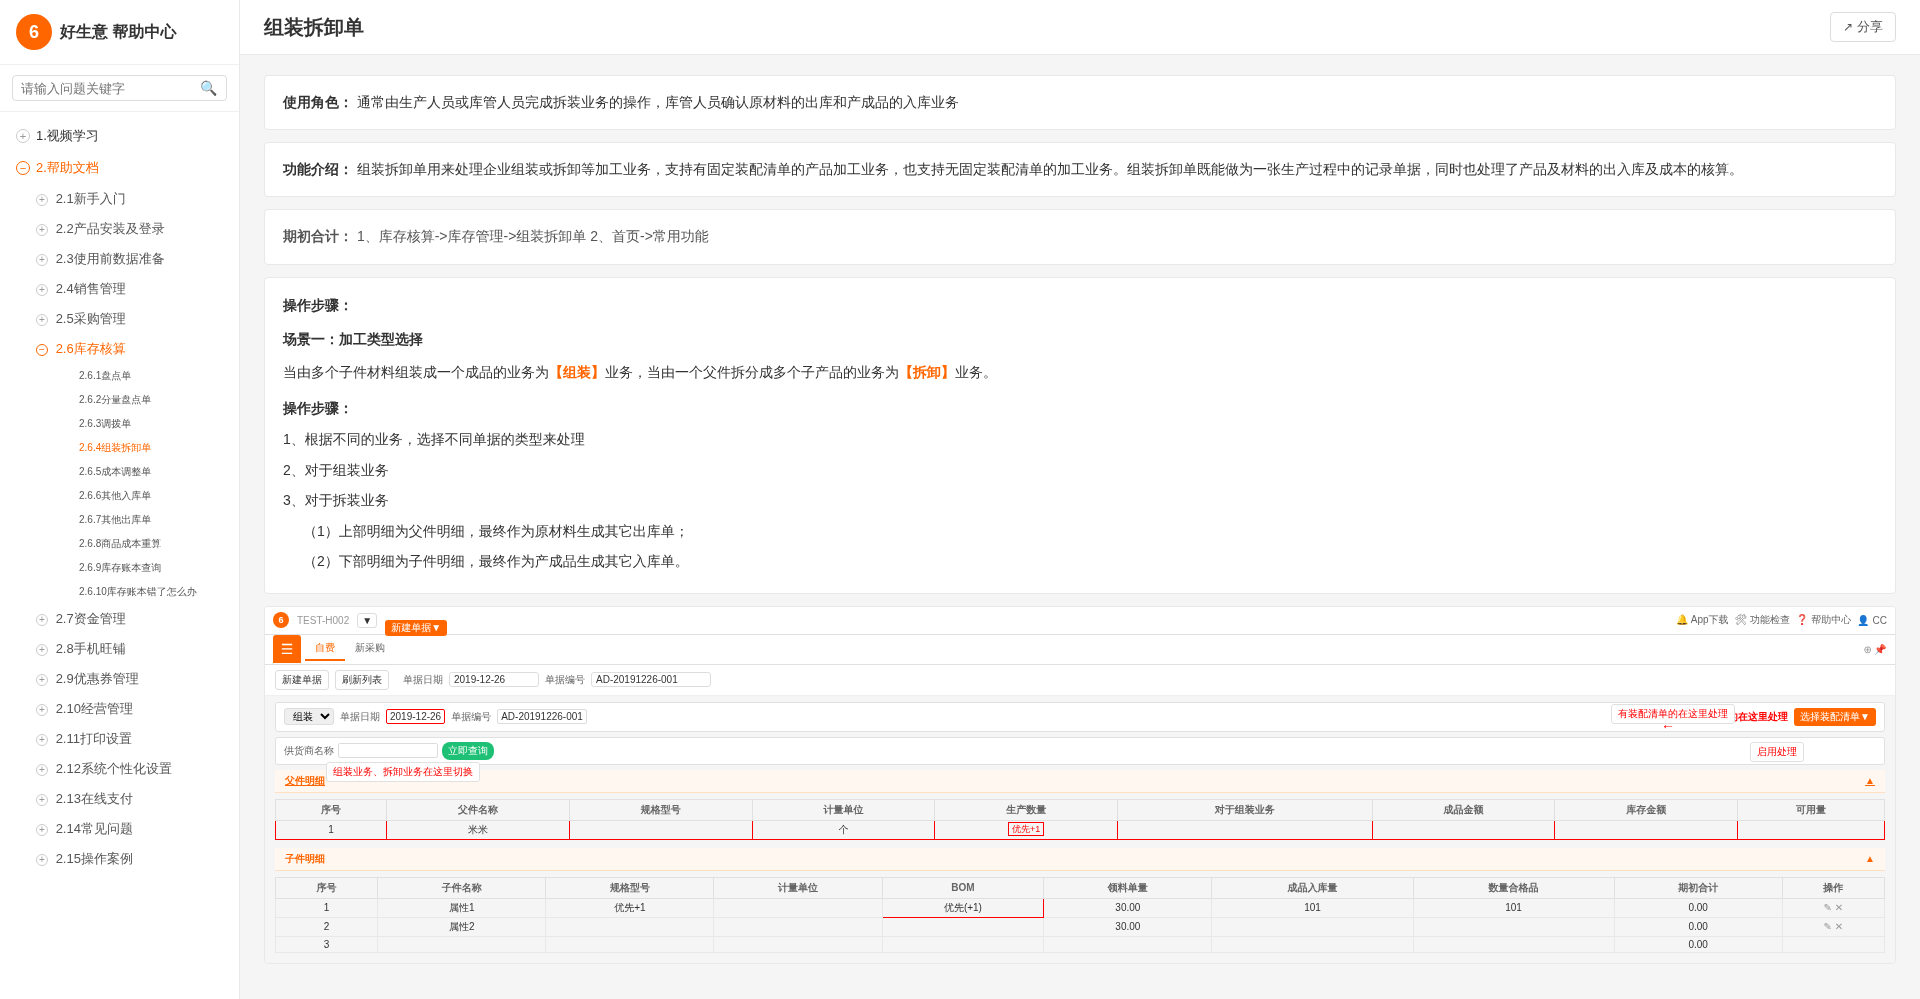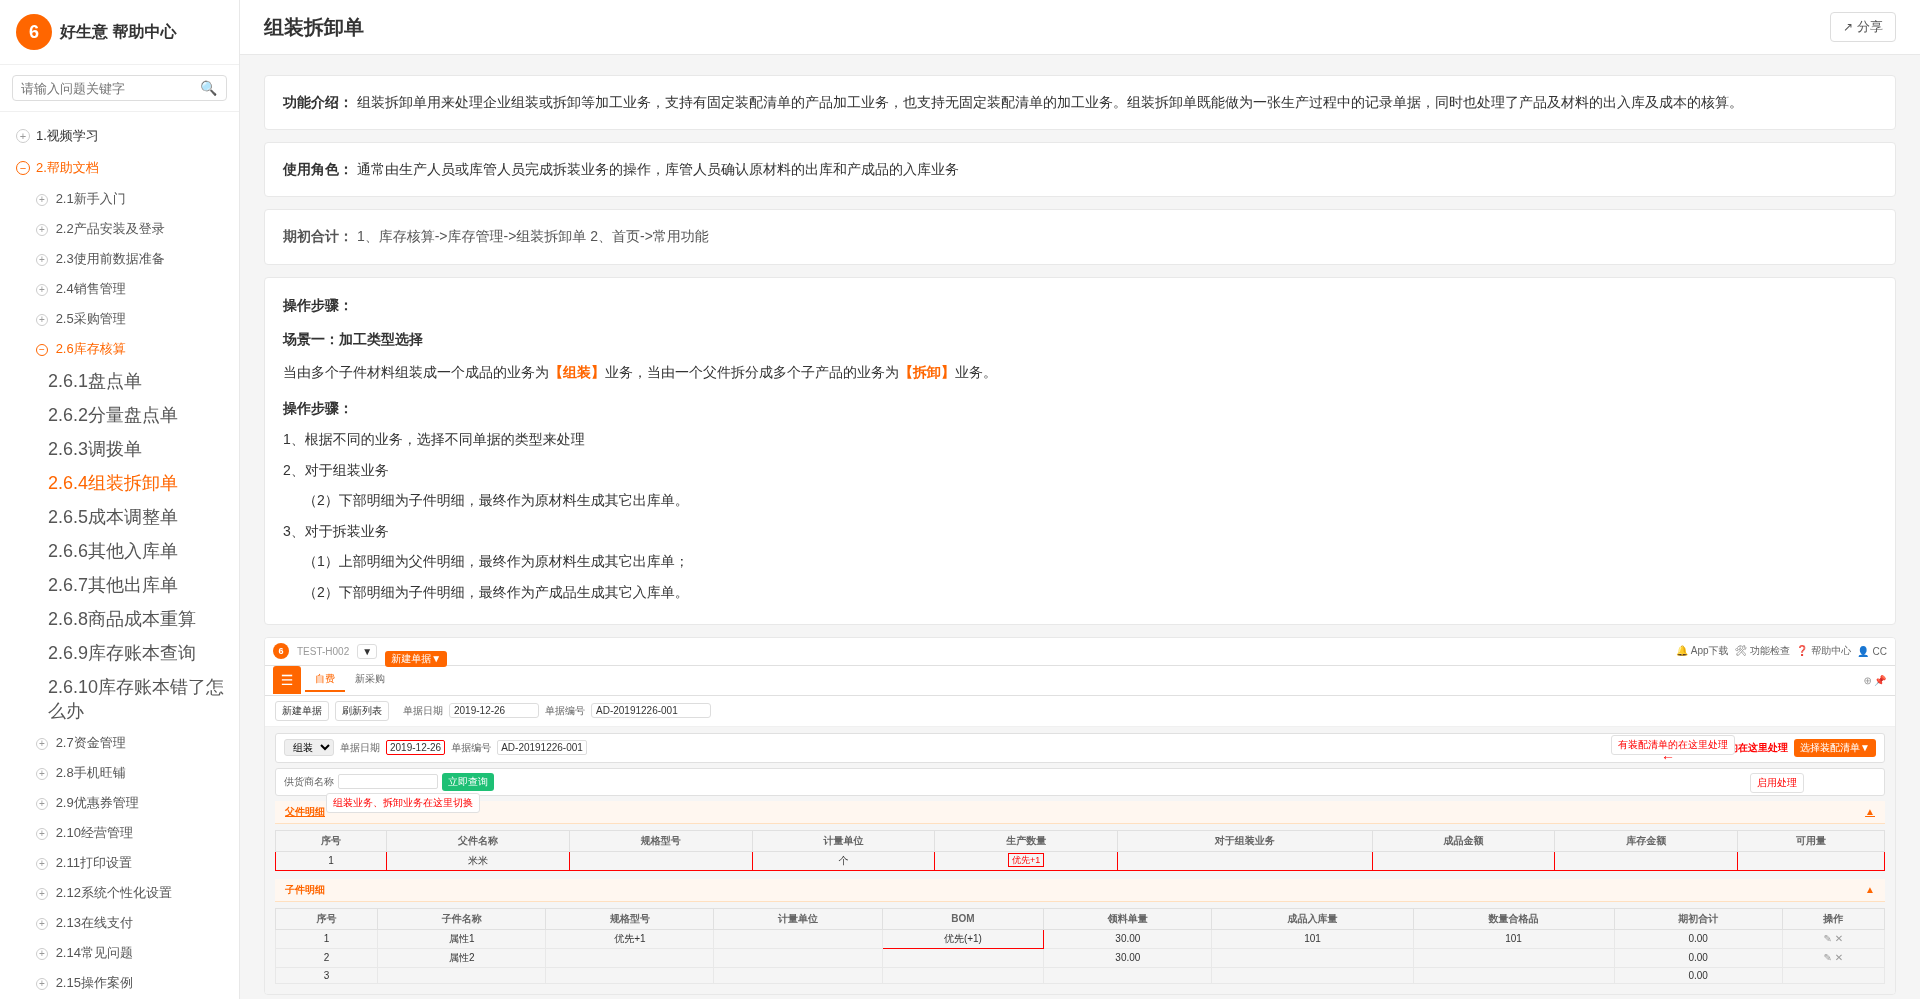--- a/index.html
+++ b/index.html
@@ -75,21 +75,21 @@
     .nav-group-title.active { color: #f60; }
     .nav-sub-list { padding-left: 36px; }
     .nav-sub-item {
       padding: 6px 16px 6px 0;
       font-size: 13px; color: #555; cursor: pointer;
     }
     .nav-sub-item.active { color: #f60; }
     .nav-sub-sub-list { padding-left: 12px; }
     .nav-sub-sub-item {
       padding: 5px 0;
-      font-size: 18px; color: #555; cursor: pointer;
+      font-size: 10px; color: #555; cursor: pointer; margin-left: 31px;
     }
     .nav-sub-sub-item.active { color: #f60; font-weight: 500; }
 
     
     #main {
       flex: 1; display: flex; flex-direction: column; overflow: hidden;
     }
     .top-bar {
       background: #fff; border-bottom: 1px solid #e8e8e8;
       padding: 12px 24px; display: flex; align-items: center; justify-content: space-between;
@@ -157,21 +157,21 @@
     .mock-section-header {
       padding: 4px 10px; background: #fff7f0; border-bottom: 1px solid #ffe0c0;
       font-size: 10px; color: #f60; font-weight: bold;
       display: flex; align-items: center; justify-content: space-between;
     }
     .mock-section-toggle { cursor: pointer; color: #f60; }
     .orange-btn-mock {
       background: #f60; color: #fff; border: none; border-radius: 3px; padding: 2px 6px; font-size: 10px;
     }
     .green-btn-mock {
-      background: #1ec075; color: #fff; border: none; border-radius: 3px; padding: 2px 6px; font-size: 10px;
+      background: #1ec075; color: #fff; border: none; border-radius: 8px; padding: 2px 6px; font-size: 10px;
     }
 
     
     ::-webkit-scrollbar { width: 6px; height: 6px; }
     ::-webkit-scrollbar-track { background: #f5f5f5; }
     ::-webkit-scrollbar-thumb { background: #ccc; border-radius: 3px; }
   </style>
 </head>
 <body>
 
@@ -286,44 +286,43 @@
     <h1 class="page-title">组装拆卸单</h1>
     <button class="share-btn">
       <span style="font-size:12px;">↗</span>
       <span>分享</span>
     </button>
   </div>
 
   <div class="content-area">
 
     <div class="info-block">
+      <span class="bold" style="font-weight:bold;">使用角色：</span>
+      <span>通常由生产人员或库管人员完成拆装业务的操作，库管人员确认原材料的出库和产成品的入库业务</span>
+    </div>
+
+    <div class="info-block">
       <span class="bold" style="font-weight:bold;">功能介绍：</span>
       <span>组装拆卸单用来处理企业组装或拆卸等加工业务，支持有固定装配清单的产品加工业务，也支持无固定装配清单的加工业务。组装拆卸单既能做为一张生产过程中的记录单据，同时也处理了产品及材料的出入库及成本的核算。</span>
-    </div>
-
-    <div class="info-block">
-      <span class="bold" style="font-weight:bold;">使用角色：</span>
-      <span>通常由生产人员或库管人员完成拆装业务的操作，库管人员确认原材料的出库和产成品的入库业务</span>
     </div>
 
     <div class="info-block path-block">
       <span class="bold" style="font-weight:bold;">期初合计：</span>
       <span>1、库存核算-&gt;库存管理-&gt;组装拆卸单  2、首页-&gt;常用功能</span>
     </div>
 
     <div class="text-block">
       <p class="bold" style="font-weight:bold;margin-bottom:8px;">操作步骤：</p>
       <p class="bold" style="font-weight:bold;margin-bottom:6px;">场景一：加工类型选择</p>
       <p>
         当由多个子件材料组装成一个成品的业务为<span style="color:#f60;font-weight:bold;">【组装】</span>业务，当由一个父件拆分成多个子产品的业务为<span style="color:#f60;font-weight:bold;">【拆卸】</span>业务。
       </p>
       <p class="bold" style="font-weight:bold;margin-top:10px;">操作步骤：</p>
       <p>1、根据不同的业务，选择不同单据的类型来处理</p>
       <p style="margin-top:4px;">2、对于组装业务</p>
-      <p class="bracket-item">（2）下部明细为子件明细，最终作为原材料生成其它出库单。</p>
       <p style="margin-top:4px;">3、对于拆装业务</p>
       <p class="bracket-item">（1）上部明细为父件明细，最终作为原材料生成其它出库单；</p>
       <p class="bracket-item">（2）下部明细为子件明细，最终作为产成品生成其它入库单。</p>
     </div>
 
     <div class="screenshot-container">
       <div class="mock-screen">
 
         <div class="mock-header">
           <div class="mock-logo">6</div>

